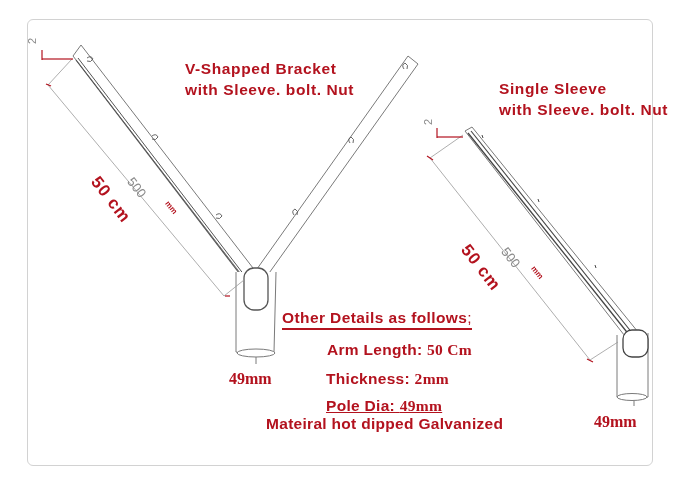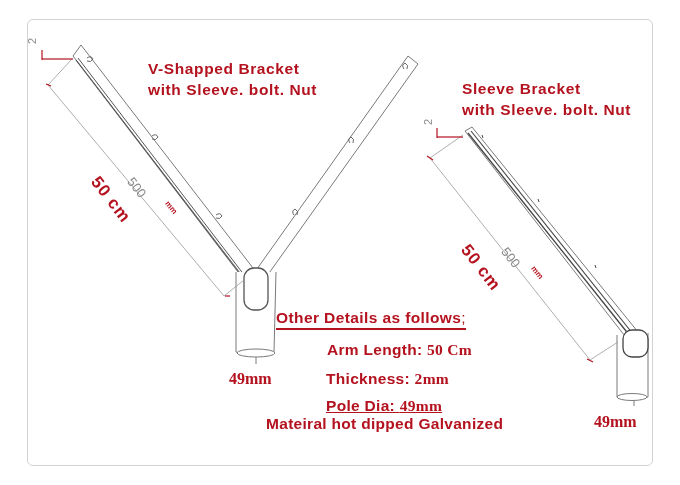--- a/index.html
+++ b/index.html
@@ -1,20 +1,20 @@
 <!DOCTYPE html>
 <html><head>
   <meta charset="utf-8">
   <style>
     html, body { margin: 0; padding: 0; background: #ffffff; }
     body { width: 680px; height: 485px; position: relative; overflow: hidden; font-family: "Liberation Sans", sans-serif; }
     .frame-wide { position:absolute; left:27px; top:19px; width:626px; height:447px; border:1.5px solid #d2d2d2; border-radius:6px; box-sizing:border-box; background:#fff; }
     svg.drawing { position: absolute; left: 0; top: 0; }
     .lbl { position: absolute; color: #b3121e; font-weight: bold; white-space: nowrap; font-family: "Liberation Sans", sans-serif; }
-    .title { font-size: 15.5px; letter-spacing: 0.6px; line-height: 21px; }
+    .title { font-size: 15.5px; letter-spacing: 0.6px; line-height: 21px; margin-left: 37px; }
     .serif { font-family: "Liberation Serif", serif; }
     .dim-red { font-size: 17px; letter-spacing: 1px; }
     .dim-gray { color: #8a8a8a; font-weight: normal; font-size: 13px; }
     .mm-tiny { font-size: 8px; }
     .details-head { font-size: 15.5px; letter-spacing: 0.4px; border-bottom: 2px solid #b3121e; padding-bottom: 1px; }
     .detail { font-size: 15.5px; letter-spacing: 0.3px; }
     .pole-dia { font-family: "Liberation Serif", serif; font-size: 16px; }
   </style>
 </head>
 <body>
@@ -93,29 +93,29 @@
 </svg>
 
 <div class="lbl title" style="left:148px; top:58px;">V-Shapped Bracket</div>
 <div class="lbl title" style="left:148px; top:79px;">with Sleeve. bolt. Nut</div>
 <div class="lbl" style="left:29px; top:35px; color:#8a8a8a; font-weight:normal; font-size:11px; transform:rotate(-90deg);">2</div>
 <div class="lbl dim-gray" style="left:126px; top:180px; transform:rotate(52deg);">500</div>
 <div class="lbl mm-tiny" style="left:164px; top:203px; transform:rotate(52deg);">mm</div>
 <div class="lbl dim-red" style="left:84px; top:190px; transform:rotate(52deg);">50 cm</div>
 <div class="lbl pole-dia" style="left:229px; top:370px;">49mm</div>
 
-<div class="lbl title" style="left:462px; top:78px;">Sleeve Bracket</div>
+<div class="lbl title" style="left:462px; top:78px;">Single Sleeve</div>
 <div class="lbl title" style="left:462px; top:99px;">with Sleeve. bolt. Nut</div>
 <div class="lbl" style="left:425px; top:116px; color:#8a8a8a; font-weight:normal; font-size:11px; transform:rotate(-90deg);">2</div>
 <div class="lbl dim-gray" style="left:500px; top:250px; transform:rotate(52deg);">500</div>
 <div class="lbl mm-tiny" style="left:530px; top:268px; transform:rotate(52deg);">mm</div>
 <div class="lbl dim-red" style="left:454px; top:258px; transform:rotate(52deg);">50 cm</div>
 <div class="lbl pole-dia" style="left:594px; top:413px;">49mm</div>
 
-<div class="lbl details-head" style="left:276px; top:309px;text-align:right;">
+<div class="lbl details-head" style="left:282px; top:309px;text-align:right;">
   <span>Other Details as follows</span><span style="font-weight:normal;">;</span>
 </div>
 <div class="lbl detail" style="left:327px; top:341px;">
   <span>Arm Length:</span>
   <span class="serif">50 Cm</span>
 </div>
 <div class="lbl detail" style="left:326px; top:370px;">
   <span>Thickness:</span>
   <span class="serif">2mm</span>
 </div>

